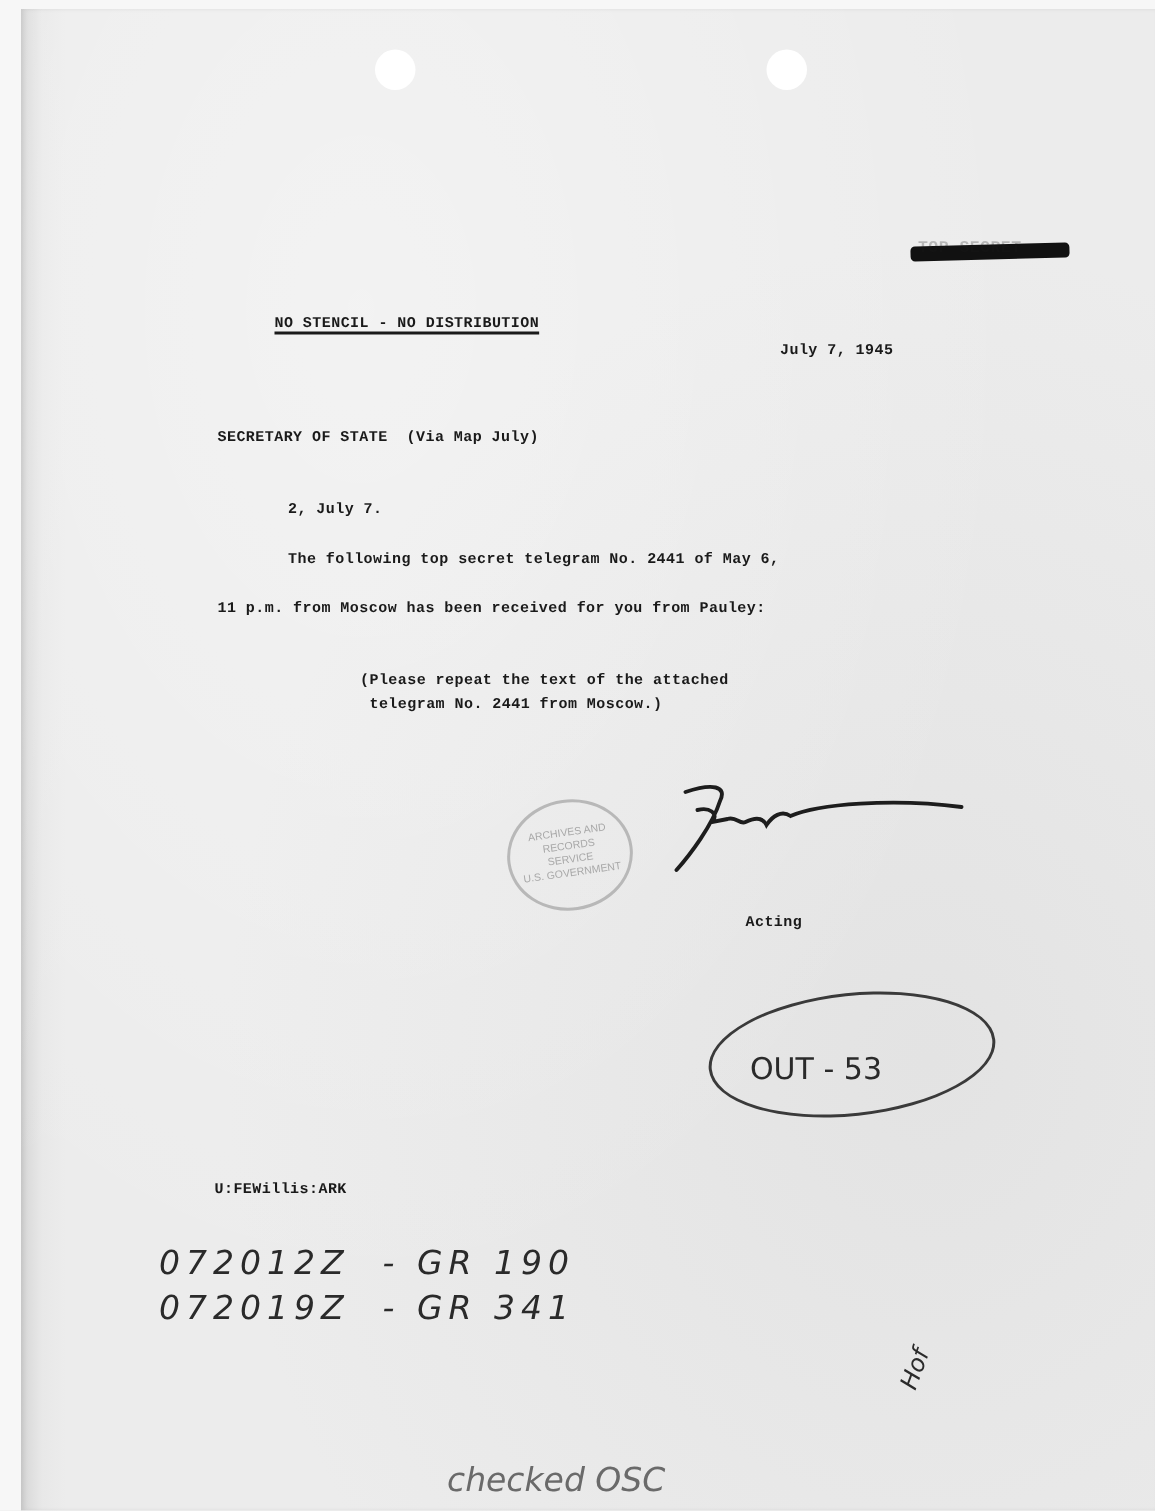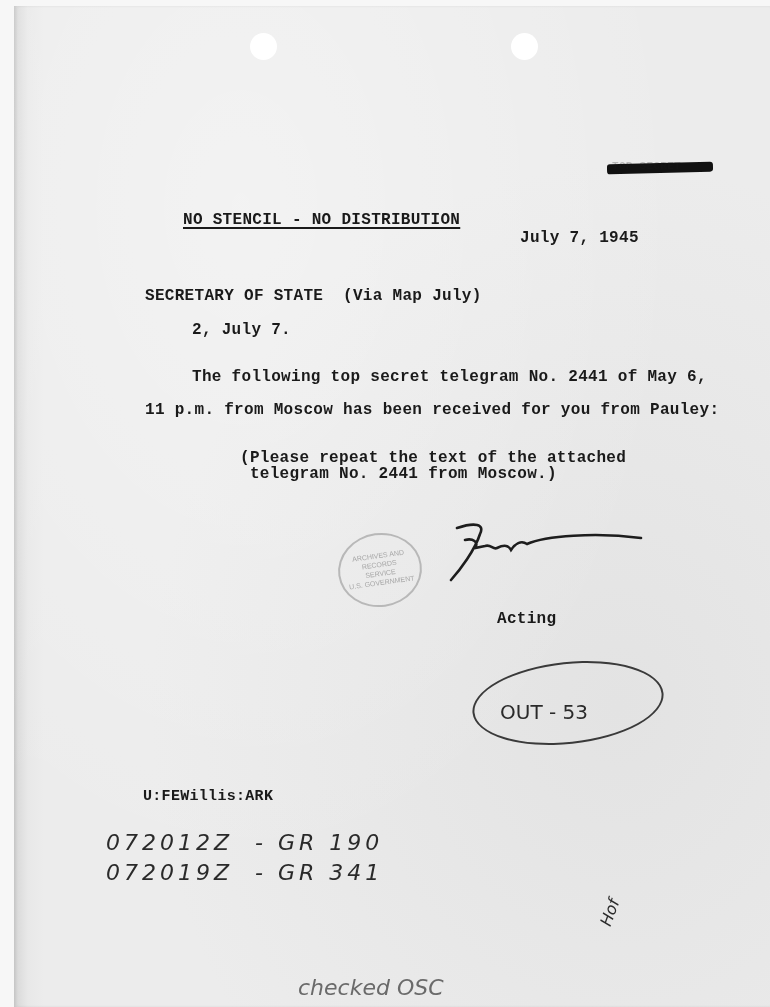--- a/index.html
+++ b/index.html
@@ -15,21 +15,21 @@
         radial-gradient(ellipse at 80% 70%, rgba(200,200,200,0.25), transparent 55%),
         linear-gradient(90deg, #d6d6d6 0px, #e8e8e8 14px, #ececec 30px);
       box-shadow: inset 2px 0 3px rgba(0,0,0,0.08);
     }
     .hole {
       position:absolute; width:27px; height:27px; border-radius:50%;
       background:#ffffff;
     }
     .type {
       position:absolute; font-family:"Liberation Mono", "DejaVu Sans Mono", monospace;
-      font-weight:bold; color:#1a1a1a; font-size:16px; white-space:pre; letter-spacing:0.3px;
+      font-weight:bold; color:#1a1a1a; font-size:10px; white-space:pre; letter-spacing:0.3px;
     }
     .ul { text-decoration: underline; text-decoration-thickness:2px; text-underline-offset:3px; }
     .struck {
       position:absolute; left:607px; top:163px; width:106px; height:10px;
       background:#111; border-radius:3px; transform:rotate(-1.5deg);
     }
     .hand {
       position:absolute; font-family:"DejaVu Sans", sans-serif; color:#2a2a2a;
       font-style:italic; white-space:pre;
     }
@@ -54,21 +54,21 @@
 <div class="hole" style="left:250px;top:33px;"></div>
 <div class="hole" style="left:511px;top:33px;"></div>
 
 <div class="struck"></div>
 <span class="type" style="left:612px;top:160px;font-size:11px;opacity:0.25;">TOP SECRET</span>
 
 <span class="type ul" style="left:183px;top:211px;">NO STENCIL - NO DISTRIBUTION</span>
 <span class="type" style="left:520px;top:229px;">July 7, 1945</span>
 
 <span class="type" style="left:145px;top:287px;">SECRETARY OF STATE  (Via Map July)</span>
-<span class="type" style="left:192px;top:321px;">2, July 7.</span>
+<span class="type" style="left:192px;top:335px;">2, July 7.</span>
 
 <span class="type" style="left:192px;top:368px;">The following top secret telegram No. 2441 of May 6,</span>
 <span class="type" style="left:145px;top:401px;">11 p.m. from Moscow has been received for you from Pauley:</span>
 
 <span class="type" style="left:240px;top:449px;">(Please repeat the text of the attached</span>
 <span class="type" style="left:240px;top:465px;"> telegram No. 2441 from Moscow.)</span>
 
 <div class="stamp">
   <div>ARCHIVES AND</div>
   <div>RECORDS</div>
@@ -78,20 +78,20 @@
 
 <svg style="left:445px;top:520px;" width="200" height="70" viewBox="0 0 200 70">
   <path d="M12,8 C30,2 40,4 35,14 C30,30 15,50 6,60 M20,20 C28,18 34,22 30,28 L40,26 C46,24 48,30 52,28 C60,24 64,26 66,30 C70,24 76,20 82,24 C100,16 150,12 196,18" fill="none" stroke="#1d1d1d" stroke-width="2.6" stroke-linecap="round"></path>
 </svg>
 
 <span class="type" style="left:497px;top:610px;">Acting</span>
 
 <div class="oval"></div>
 <span class="hand" style="left:500px;top:700px;font-size:20px;font-style:normal;">OUT - 53</span>
 
-<span class="type" style="left:143px;top:788px;font-size:15px;">U:FEWillis:ARK</span>
+<span class="type" style="left:143px;top:788px;font-size:10px;">U:FEWillis:ARK</span>
 
 <span class="hand" style="left:106px;top:830px;font-size:22px;letter-spacing:4px;">072012Z  - GR 190</span>
 <span class="hand" style="left:106px;top:860px;font-size:22px;letter-spacing:4px;">072019Z  - GR 341</span>
 
 <span class="hand" style="left:596px;top:903px;font-size:16px;transform:rotate(-70deg);display:inline-block;">Hof</span>
 
 <span class="hand" style="left:298px;top:975px;font-size:22px;color:#6a6a6a;">checked OSC</span>
 
 </body></html>

